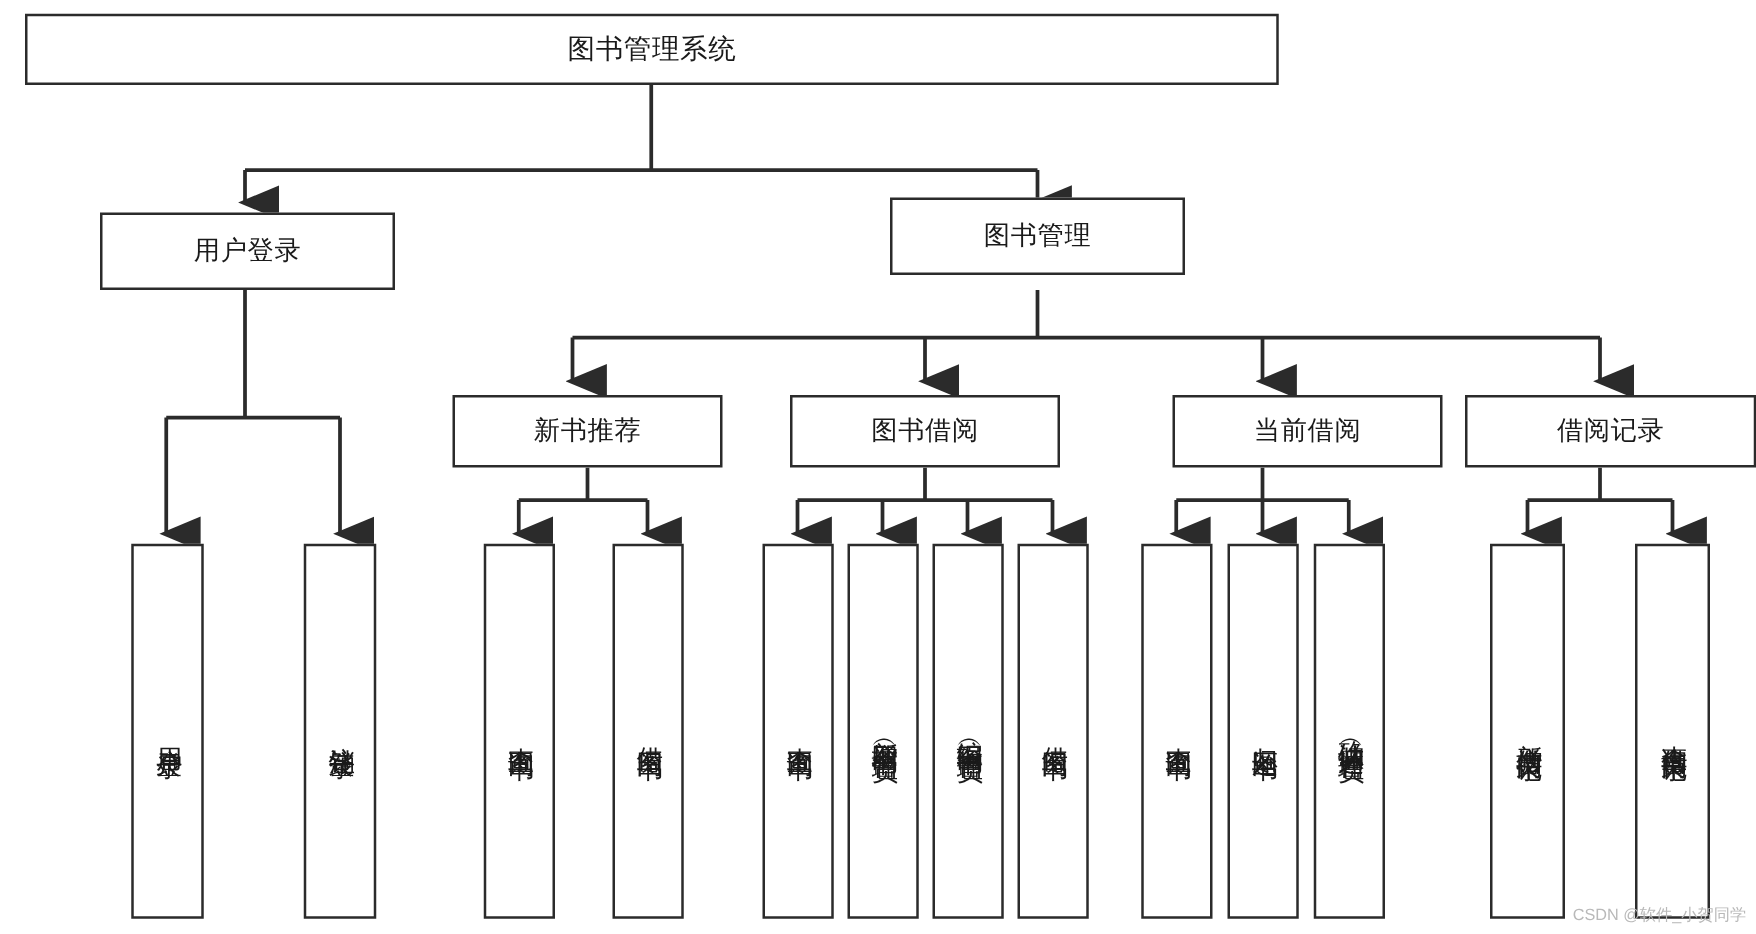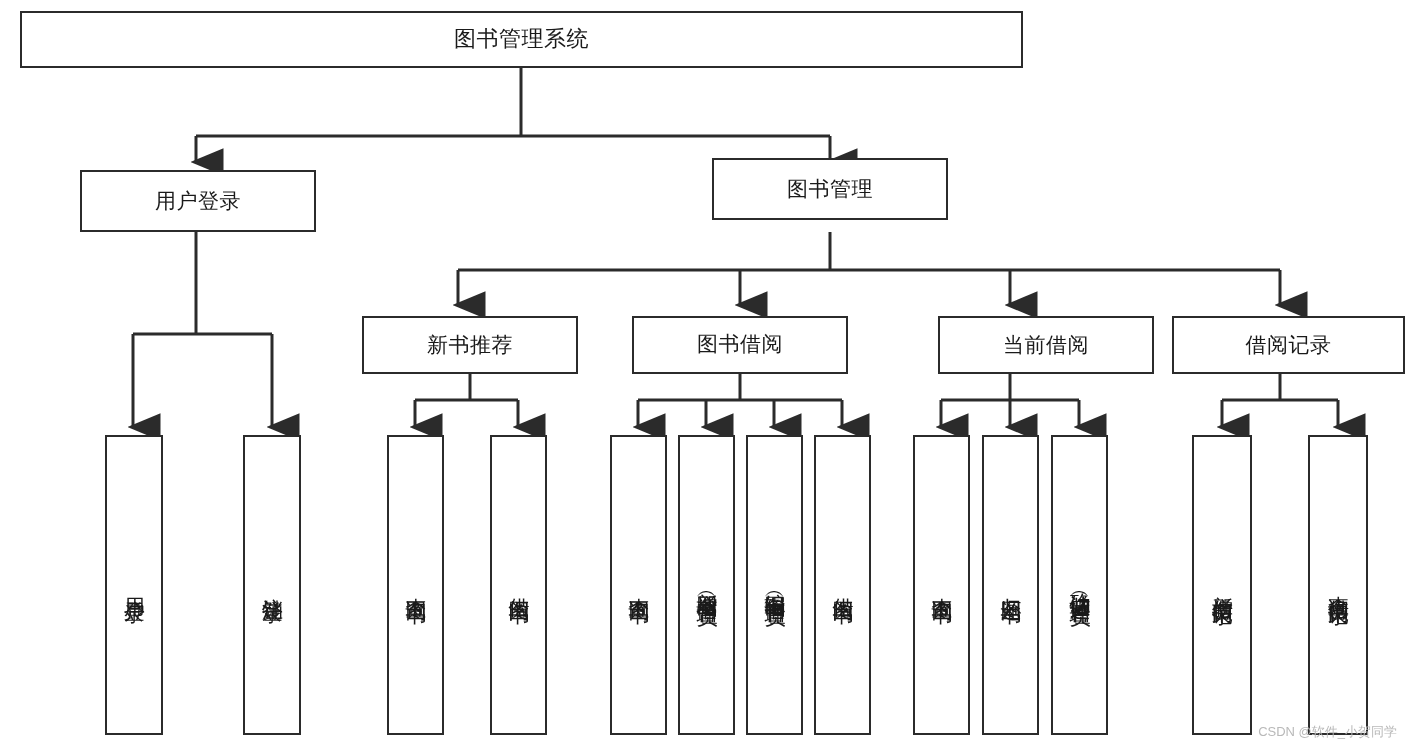--- a/index.html
+++ b/index.html
@@ -137,21 +137,21 @@
   <div class="node h" style="left:80px; top:170px; width:236px; height:62px;">
     <span class="lbl">用户登录</span>
   </div>
   <div class="node h" style="left:712px; top:158px; width:236px; height:62px;">
     <span class="lbl">图书管理</span>
   </div>
 
   <div class="node h" style="left:362px; top:316px; width:216px; height:58px;">
     <span class="lbl">新书推荐</span>
   </div>
-  <div class="node h" style="left:632px; top:316px; width:216px; height:58px;font-family:Liberation Serif, serif;">
+  <div class="node h" style="left:632px; top:316px; width:216px; height:58px;">
     <span class="lbl">图书借阅</span>
   </div>
   <div class="node h" style="left:902px; top:316px; width:216px; height:58px;margin-left:36px;">
     <span class="lbl">当前借阅</span>
   </div>
   <div class="node h" style="left:1172px; top:316px; width:233px; height:58px;">
     <span class="lbl">借阅记录</span>
   </div>
 
   <div class="node v" style="left:105px; top:435px; width:58px; height:300px;">

